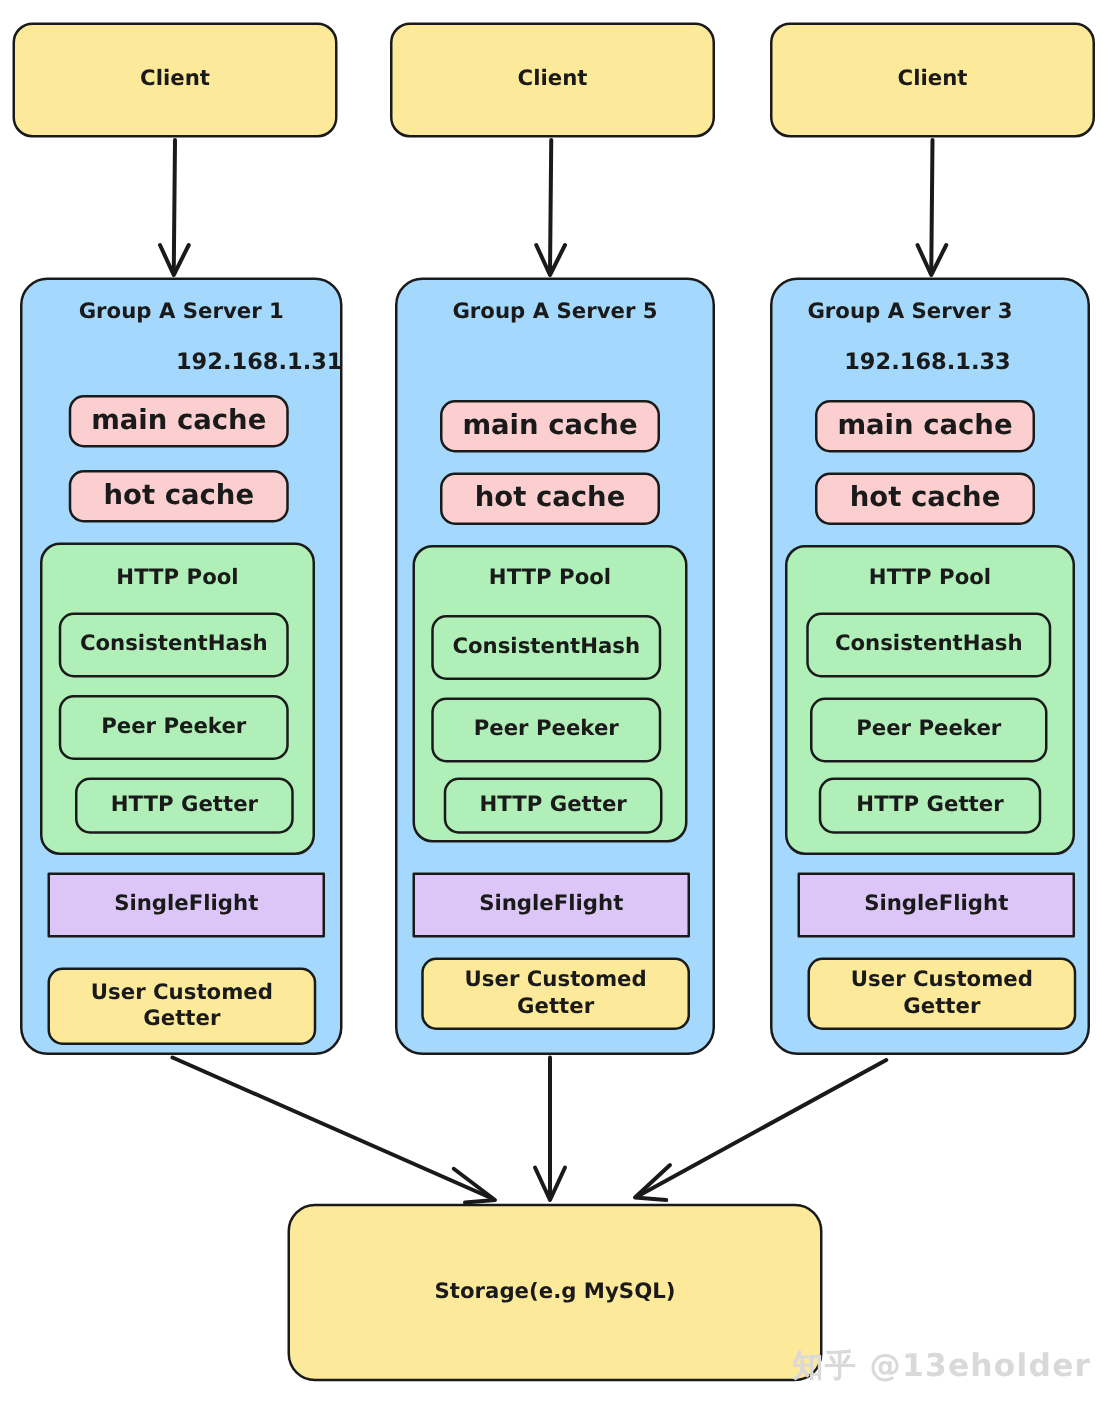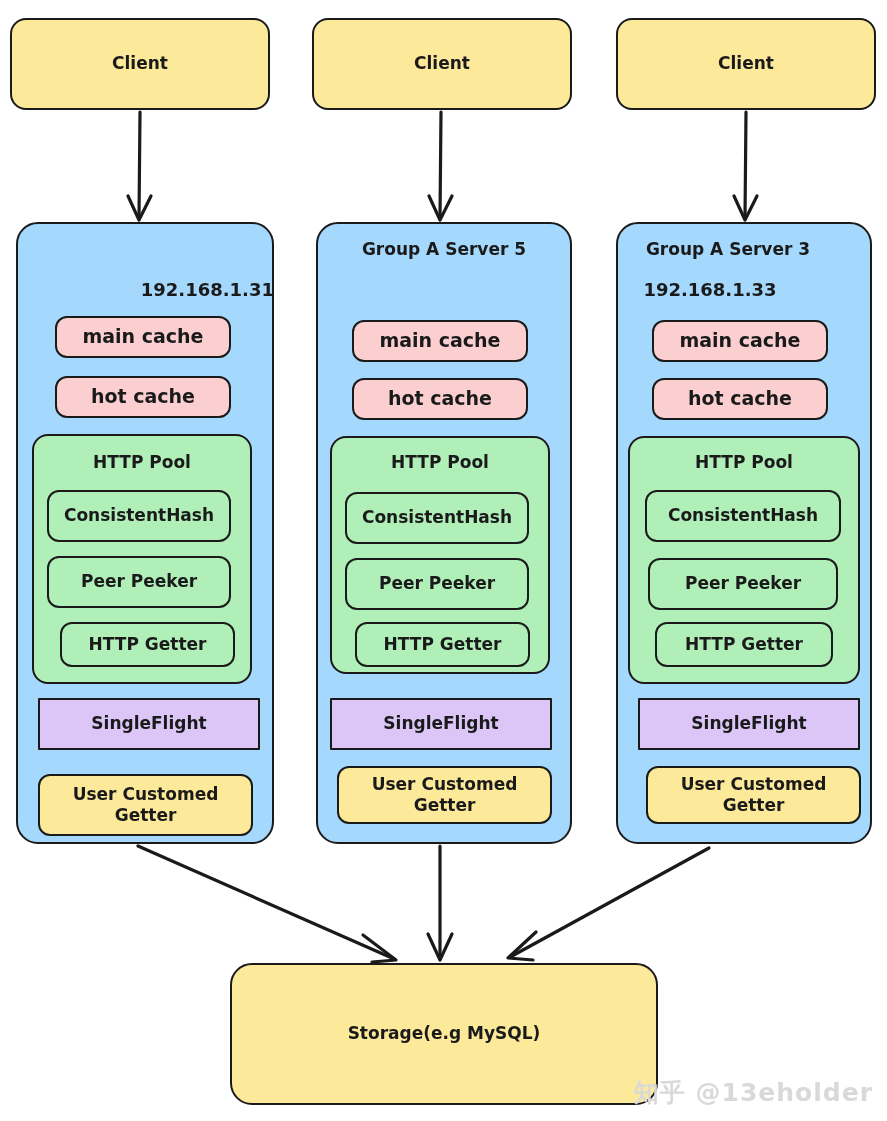--- a/index.html
+++ b/index.html
@@ -46,21 +46,21 @@
   }
   .server-box {
     background: #a5d8fd;
     border-radius: 22px;
     align-items: flex-start;
     justify-content: flex-start;
   }
   .cache-box {
     background: #fbcfcf;
     border-radius: 12px;
-    font-size: 19px;
+    font-size: 22px;
   }
   .pool-box {
     background: #b0f0b8;
     border-radius: 16px;
     align-items: flex-start;
     justify-content: flex-start;
   }
   .pool-item-box {
     background: #b0f0b8;
     border-radius: 12px;
@@ -140,20 +140,21 @@
   <div class="box client-box" style="left:312px; top:18px; width:260px; height:92px;">
     <span class="box-label">Client</span>
   </div>
 
   <div class="box client-box" style="left:616px; top:18px; width:260px; height:92px;">
     <span class="box-label">Client</span>
   </div>
 
   <div class="box server-box" style="left:16px; top:222px; width:258px; height:622px;">
   </div>
+  <div class="server-title" style="left:16px; top:239px; width:258px;">Group A Server 1</div>
   <div class="server-ip" style="left:16px; top:279px; width:258px;text-align:right;">192.168.1.31</div>
 
   <div class="box cache-box" style="left:55px; top:316px; width:176px; height:42px;">
     <span class="box-label">main cache</span>
   </div>
   <div class="box cache-box" style="left:55px; top:376px; width:176px; height:42px;">
     <span class="box-label">hot cache</span>
   </div>
 
   <div class="box pool-box" style="left:32px; top:434px; width:220px; height:250px;">
@@ -203,21 +204,21 @@
   <div class="box flight-box" style="left:330px; top:698px; width:222px; height:52px;">
     <span class="box-label">SingleFlight</span>
   </div>
   <div class="box getter-box" style="left:337px; top:766px; width:215px; height:58px;">
     <span class="box-label">User Customed Getter</span>
   </div>
 
   <div class="box server-box" style="left:616px; top:222px; width:256px; height:622px;">
   </div>
   <div class="server-title" style="left:616px; top:239px; width:224px;">Group A Server 3</div>
-  <div class="server-ip" style="left:582px; top:279px; width:256px;">192.168.1.33</div>
+  <div class="server-ip" style="left:614px; top:279px; width:256px;">192.168.1.33</div>
 
   <div class="box cache-box" style="left:652px; top:320px; width:176px; height:42px;">
     <span class="box-label">main cache</span>
   </div>
   <div class="box cache-box" style="left:652px; top:378px; width:176px; height:42px;">
     <span class="box-label">hot cache</span>
   </div>
 
   <div class="box pool-box" style="left:628px; top:436px; width:232px; height:248px;">
   </div>

